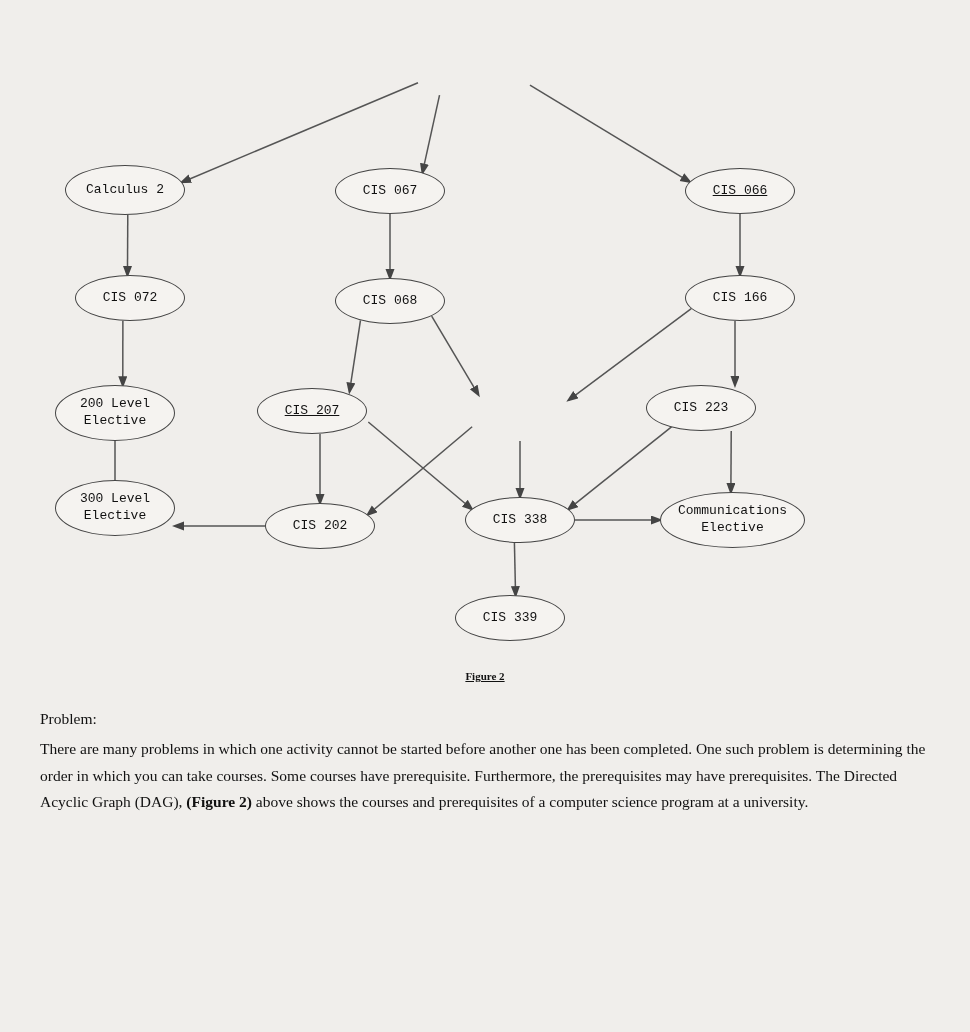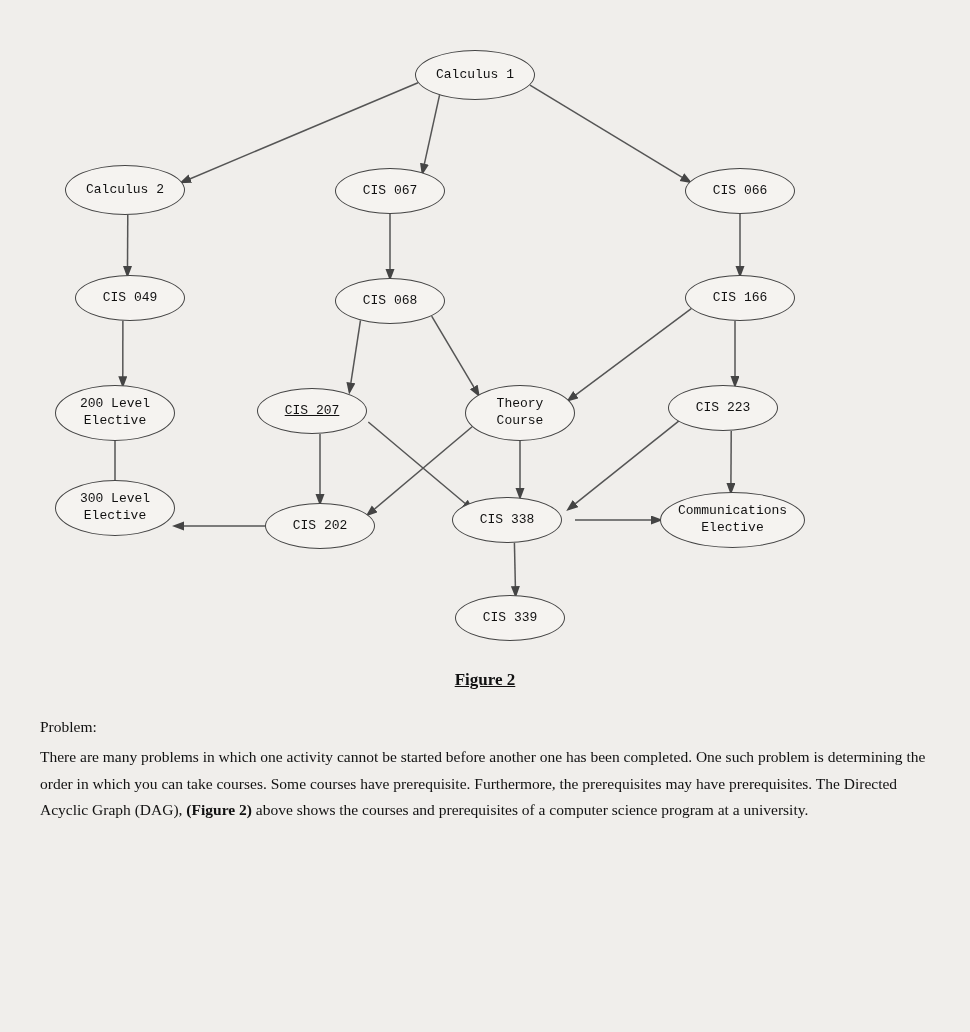--- a/index.html
+++ b/index.html
@@ -40,21 +40,21 @@
       font-size: 13px;
       text-align: center;
       line-height: 1.3;
       padding: 6px 10px;
       white-space: pre-line;
     }
 
     .figure-caption {
       text-align: center;
       font-weight: bold;
-      font-size: 17px;
+      font-size: 11px;
       margin-top: 10px;
       margin-bottom: 24px;
       text-decoration: underline;
     }
 
     .problem-section {
       padding: 0 20px;
       font-size: 15.5px;
       line-height: 1.7;
     }
@@ -98,37 +98,34 @@
       <line x1="343.2934816001726" y1="402.00652348833023" x2="446.7065183998274" y2="488.99347651166977" stroke="#555" stroke-width="1.5" marker-end="url(#arrow)"></line>
       <line x1="495" y1="421" x2="495" y2="477" stroke="#555" stroke-width="1.5" marker-end="url(#arrow)"></line>
       <line x1="447.11458527687904" y1="406.7735865621777" x2="342.88541472312096" y2="494.6859824667826" stroke="#555" stroke-width="1.5" marker-end="url(#arrow)"></line>
       <line x1="656.4705882352941" y1="398.8235294117647" x2="543.5294117647059" y2="489.1764705882353" stroke="#555" stroke-width="1.5" marker-end="url(#arrow)"></line>
       <line x1="706.2273728425947" y1="410.99427230926625" x2="705.8820994347615" y2="472.00697284089324" stroke="#555" stroke-width="1.5" marker-end="url(#arrow)"></line>
       <line x1="240" y1="506" x2="150" y2="506" stroke="#555" stroke-width="1.5" marker-end="url(#arrow)"></line>
       <line x1="489.4167471592633" y1="522.8811852782192" x2="490.5832528407367" y2="575.1188147217808" stroke="#555" stroke-width="1.5" marker-end="url(#arrow)"></line>
       <line x1="550" y1="500" x2="635" y2="500" stroke="#555" stroke-width="1.5" marker-end="url(#arrow)"></line>
     </svg>
 
-<div class="node" style="left: 390px; top: 30px; width: 120px; height: 50px;">Calculus 1</div>
     <div class="node" style="left: 40px; top: 145px; width: 120px; height: 50px;">Calculus 2</div>
     <div class="node" style="left: 310px; top: 148px; width: 110px; height: 46px;">CIS 067</div>
-    <div class="node" style="left: 660px; top: 148px; width: 110px; height: 46px;">CIS 066</div>
-    <div class="node" style="left: 50px; top: 255px; width: 110px; height: 46px;">CIS 049</div>
+    <div class="node" style="left: 660px; top: 148px; width: 110px; height: 46px; text-decoration: underline;">CIS 066</div>
+    <div class="node" style="left: 50px; top: 255px; width: 110px; height: 46px;">CIS 072</div>
     <div class="node" style="left: 310px; top: 258px; width: 110px; height: 46px;">CIS 068</div>
     <div class="node" style="left: 660px; top: 255px; width: 110px; height: 46px;">CIS 166</div>
     <div class="node" style="left: 30px; top: 365px; width: 120px; height: 56px;">200 Level
 Elective</div>
     <div class="node" style="left: 232px; top: 368px; width: 110px; height: 46px; text-decoration: underline;">CIS 207</div>
-    <div class="node" style="left: 440px; top: 365px; width: 110px; height: 56px;">Theory
-Course</div>
-    <div class="node" style="left: 643px; top: 365px; width: 110px; height: 46px;">CIS 223</div>
+    <div class="node" style="left: 621px; top: 365px; width: 110px; height: 46px;">CIS 223</div>
     <div class="node" style="left: 30px; top: 460px; width: 120px; height: 56px;">300 Level
 Elective</div>
     <div class="node" style="left: 240px; top: 483px; width: 110px; height: 46px;">CIS 202</div>
-    <div class="node" style="left: 427px; top: 477px; width: 110px; height: 46px;">CIS 338</div>
+    <div class="node" style="left: 440px; top: 477px; width: 110px; height: 46px;">CIS 338</div>
     <div class="node" style="left: 635px; top: 472px; width: 145px; height: 56px;">Communications
 Elective</div>
     <div class="node" style="left: 430px; top: 575px; width: 110px; height: 46px;">CIS 339</div>
   </div>
 
 <div class="figure-caption">Figure 2</div>
 
 <div class="problem-section">
   <p>
     <span class="problem-label">Problem:</span>

